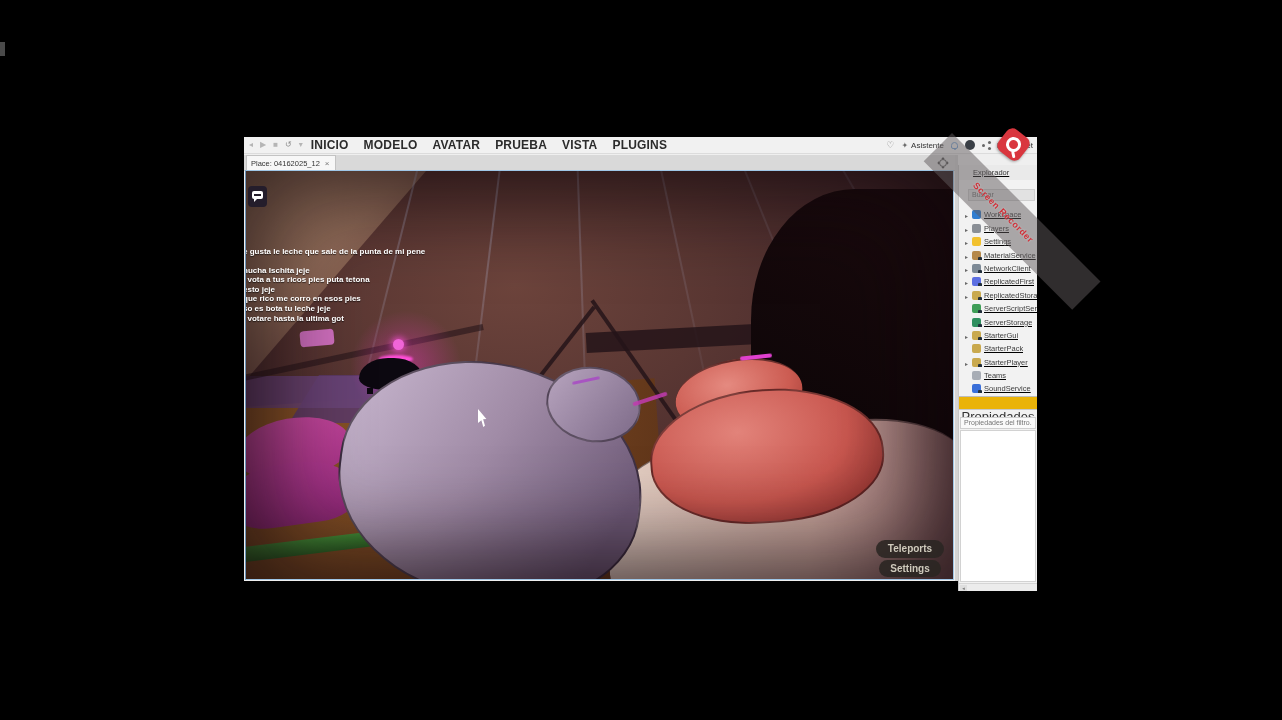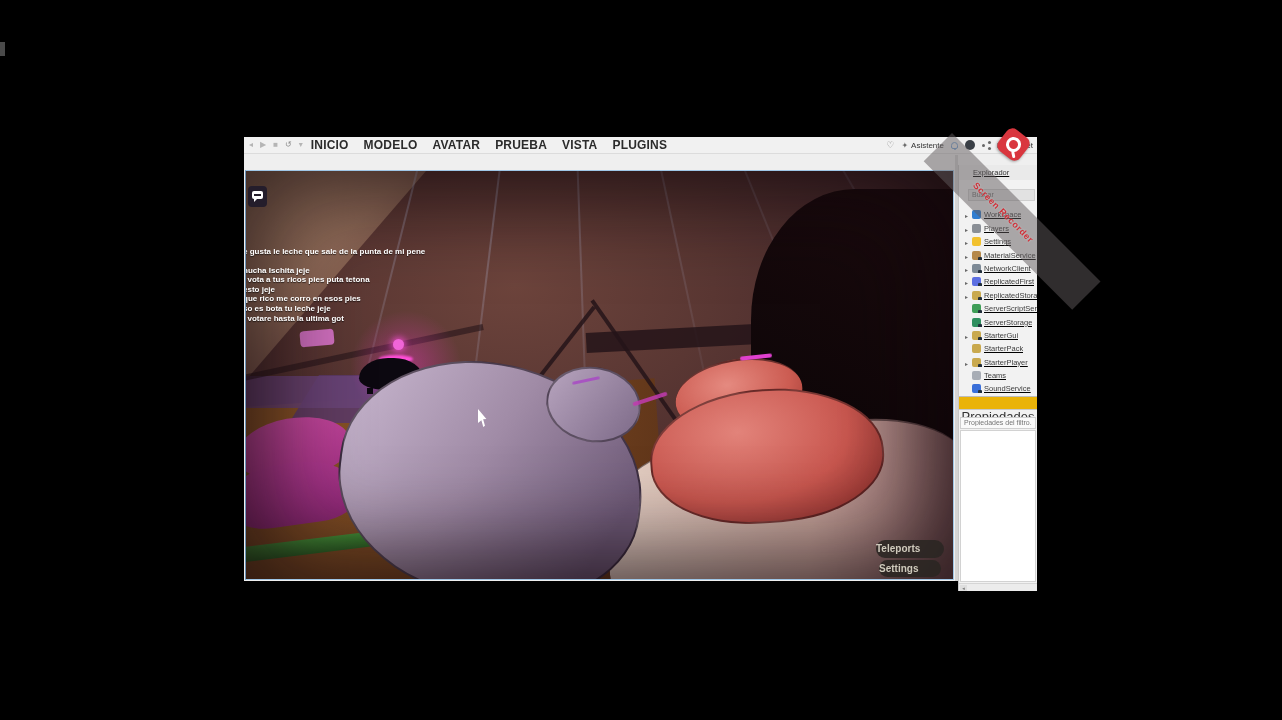--- a/index.html
+++ b/index.html
@@ -75,21 +75,21 @@
   #red-dome-lg { left:404px; top:218px; width:234px; height:134px; background:radial-gradient(at 38% 30%, #e2837a, #c9574f 55%, #8e2f2c 92%); border-radius:50% 50% 46% 46%; transform:rotate(-4deg); border:2px solid rgba(20,8,10,.45); }
   #vignette { inset:0; box-shadow:inset 0 0 90px 25px rgba(16,6,10,.75); pointer-events:none; }
 
   
   #chat-toggle { position:absolute; left:2px; top:15px; width:19px; height:21px; background:#241d2b; border-radius:4px; }
   #chat-toggle .bub { position:absolute; left:4px; top:5px; width:11px; height:8px; background:#fff; border-radius:2px; }
   #chat-toggle .bub::after { content:''; position:absolute; left:2px; bottom:-3px; border:3px solid transparent; border-top-color:#fff; border-left-color:#fff; }
   #chat-toggle .bub::before { content:''; position:absolute; left:2px; top:3px; width:7px; height:1.5px; background:#241d2b; }
   #chat-lines { position:absolute; left:-3px; top:76px; width:340px; color:#fff; font-size:8px; font-weight:700; line-height:9.6px; text-shadow:0 1px 1px rgba(0,0,0,.65); white-space:nowrap; }
   #chat-lines .first { margin-bottom:9px; }
-  .game-btn { position:absolute; border-radius:9px; background:rgba(42,38,34,.88); color:#cfcabc; font-size:10px; font-weight:700; }
+  .game-btn { position:absolute; border-radius:9px; background:rgba(42,38,34,.88); color:#cfcabc; font-size:10px; font-weight:700; text-align:center; }
   #btn-teleports { left:630px; top:369px; width:68px; height:18px; line-height:18px; }
   #btn-settings { left:633px; top:389px; width:62px; height:17px; line-height:17px; }
   #cursor { position:absolute; left:232px; top:238px; width:12px; height:18px; background:#fff; clip-path:polygon(0 0, 0 78%, 28% 62%, 44% 100%, 58% 93%, 43% 57%, 70% 55%); filter:drop-shadow(0 0 1px rgba(0,0,0,.8)); pointer-events:none; }
 
   
   #splitter { position:absolute; left:711px; top:18px; width:3px; height:426px; background:#d4d4d4; }
   #rightpanel { position:absolute; left:714px; top:28px; width:79px; height:426px; background:#f2f2f2; border-left:1px solid #c8c8c8; overflow:hidden;text-decoration:underline; }
   #explorer-title { height:15px; background:#eaeaea; font-size:7.5px; color:#333; padding:3px 0 0 14px; }
   #explorer-search { margin:3px 2px 3px 9px; }
   #explorer-search input, #props-filter input { width:100%; border:1px solid #cfcfcf; background:#e2e2e2; font-size:7px; font-family:"Liberation Sans",sans-serif; color:#555; padding:1px 3px; height:12px; }
@@ -144,20 +144,27 @@
           <span class="spark">✦</span>
           <span>Asistente</span>
         </span>
         <span class="bell"></span>
         <span class="avatar"></span>
         <span class="share"></span>
         <span class="username">Marcobret</span>
       </div>
     </div>
 
+    <div id="tabrow">
+      <div class="place-tab">
+        <span class="tab-label">Place: 04162025_12</span>
+        <span class="tab-close">×</span>
+      </div>
+      <span class="gear"></span>
+    </div>
 
     <div id="viewport">
       <div class="vp-layer" id="vp-base"></div>
       <div class="vp-layer" id="ceiling-wedge"></div>
       <div class="vp-layer ray" style="left:175px; transform:rotate(14deg);"></div>
       <div class="vp-layer ray" style="left:255px; transform:rotate(7deg); height:380px;"></div>
       <div class="vp-layer ray" style="left:330px; transform:rotate(-2deg); height:400px; opacity:.8;"></div>
       <div class="vp-layer ray" style="left:410px; transform:rotate(-12deg); opacity:.6;"></div>
       <div class="vp-layer ray" style="left:490px; transform:rotate(-22deg); height:230px; opacity:.5;"></div>
       <div class="vp-layer ray" style="left:585px; transform:rotate(-30deg); height:200px; opacity:.45;"></div>

